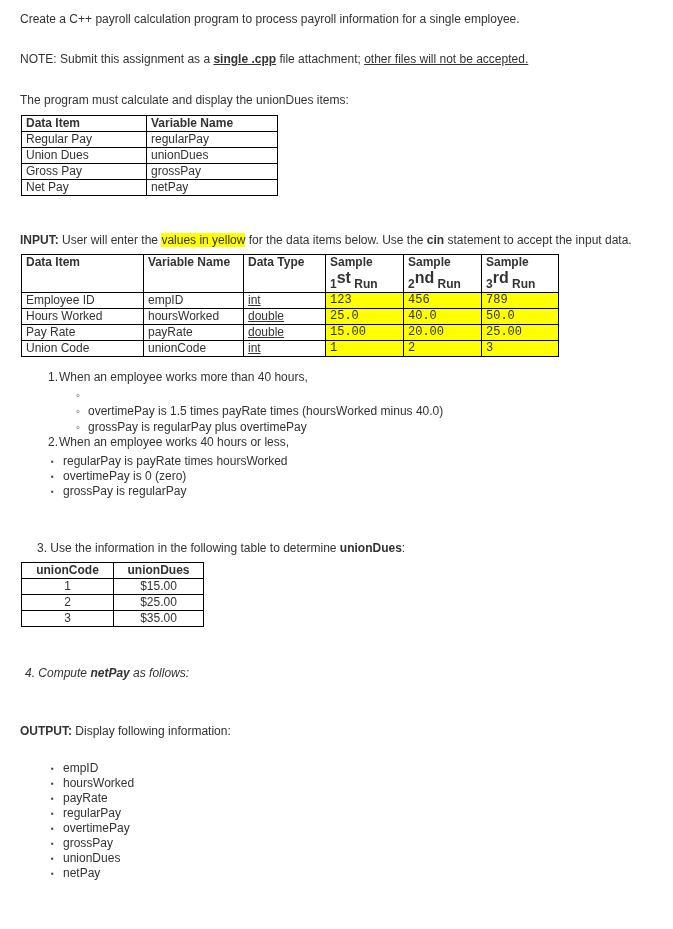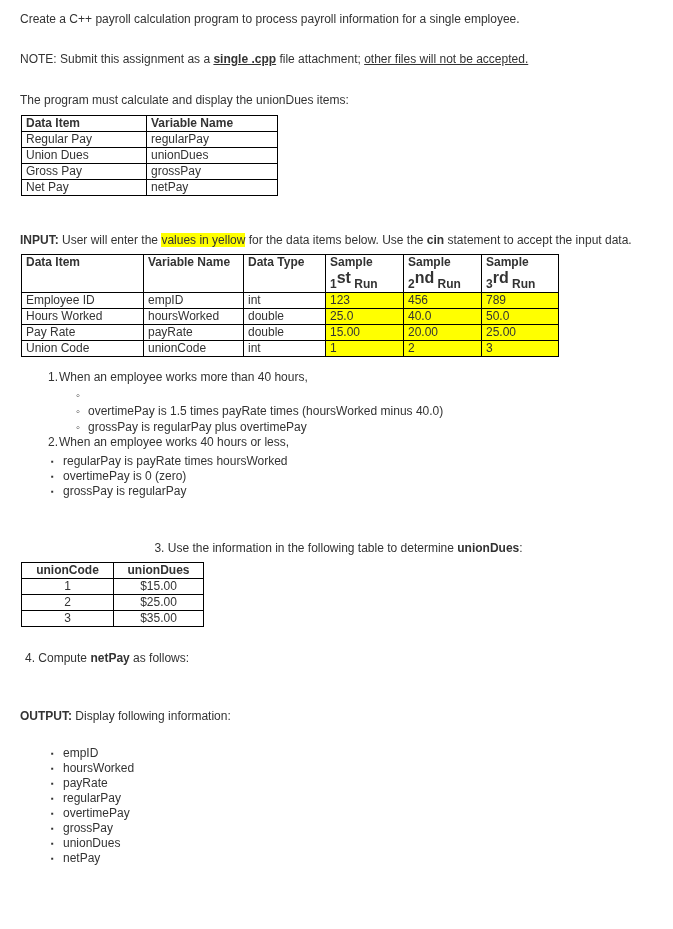--- a/index.html
+++ b/index.html
@@ -44,43 +44,43 @@
 
   .tbl2 { margin-top: 6px; }
   .tbl2 col.c1 { width: 122px; }
   .tbl2 col.c2 { width: 100px; }
   .tbl2 col.c3 { width: 82px; }
   .tbl2 col.c4 { width: 78px; }
   .tbl2 col.c5 { width: 78px; }
   .tbl2 col.c6 { width: 77px; }
   .tbl2 th.sample-h { line-height: 15px; height: 34px; }
   .tbl2 sup { font-size: 16px; }
-  .ctr { text-align: right; }
-  .yl { background: #ffff00; text-align: right; }
+  .ctr { text-align: right; text-decoration: underline; }
+  .yl { background: #ffff00; text-align: right; font-family: Liberation Mono, monospace; }
 
   .tbl3 { margin-top: 6px; }
   .tbl3 col.c1 { width: 92px; }
   .tbl3 col.c2 { width: 90px; }
   .tbl3 th, .tbl3 td { text-align: center; }
 
   .olist { margin-top: 13px; }
   .oli { display: flex; margin-left: 28px; line-height: 15px; }
   .oli + .subgroup { margin-top: 2px; }
   .onum { width: 11px; flex: 0 0 11px; text-align: left; }
   .subgroup { }
   .subi { display: flex; margin-left: 56px; line-height: 16px; }
   .marker-circ { width: 12px; flex: 0 0 12px; font-size: 11px; }
   .item2 { margin-top: 0px; }
 
   .sqlist { margin-top: 4px; }
   .sqi { display: flex; margin-left: 31px; line-height: 14px; }
   .marker-sq { width: 12px; flex: 0 0 12px; font-size: 8px; padding-top: 1px; }
 
-  .item3 { margin-top: 42px; margin-left: 2px; text-align: center; }
-  .item4 { margin-top: 24px; margin-left: 5px; }
+  .item3 { margin-top: 42px; margin-left: 17px; }
+  .item4 { margin-top: 39px; margin-left: 5px; font-style: italic; }
   .item4-body { margin-top: 14px; margin-left: 17px; }
   .output-line { margin-top: 43px; }
   .output-list { margin-top: 22px; }
 </style>
 </head>
 <body>
 
 <div class="page">
 
   <p class="para">Create a C++ payroll calculation program to process payroll information for a single employee.</p>

